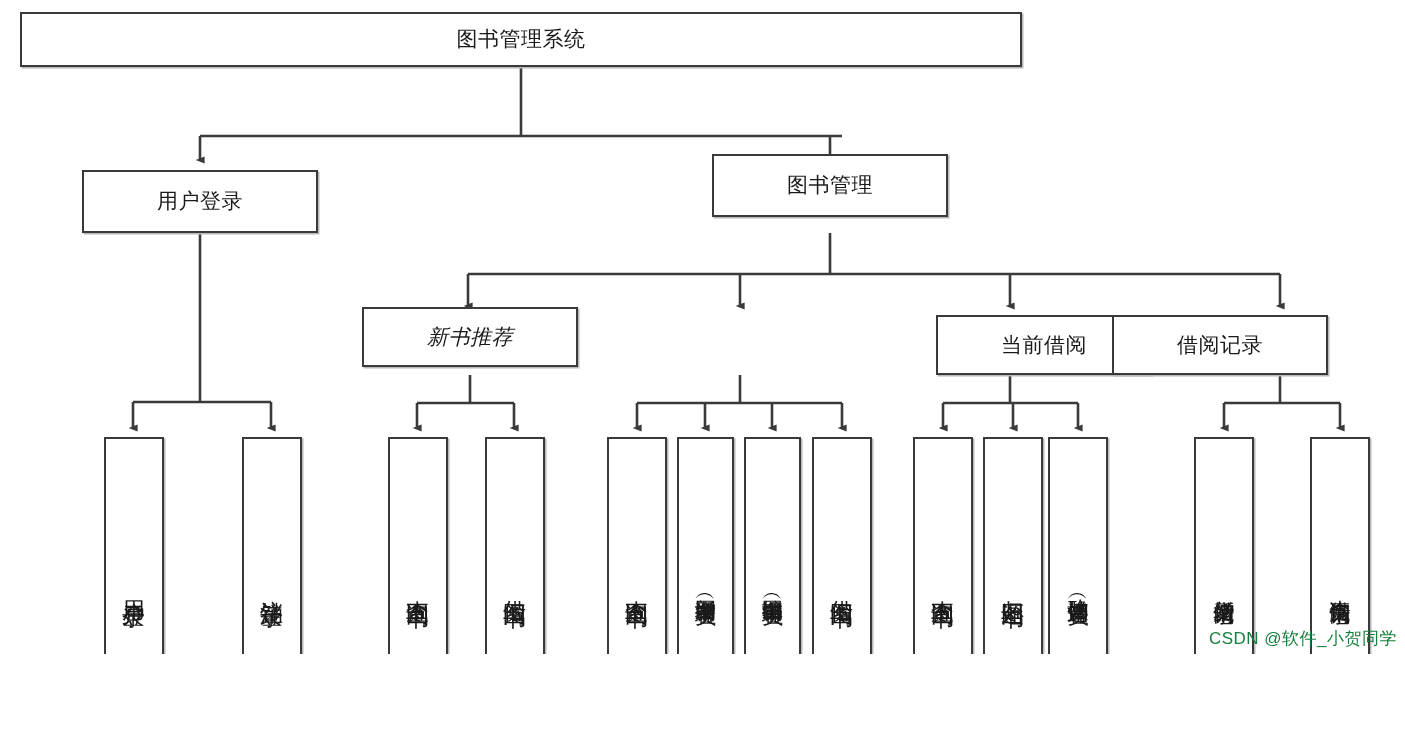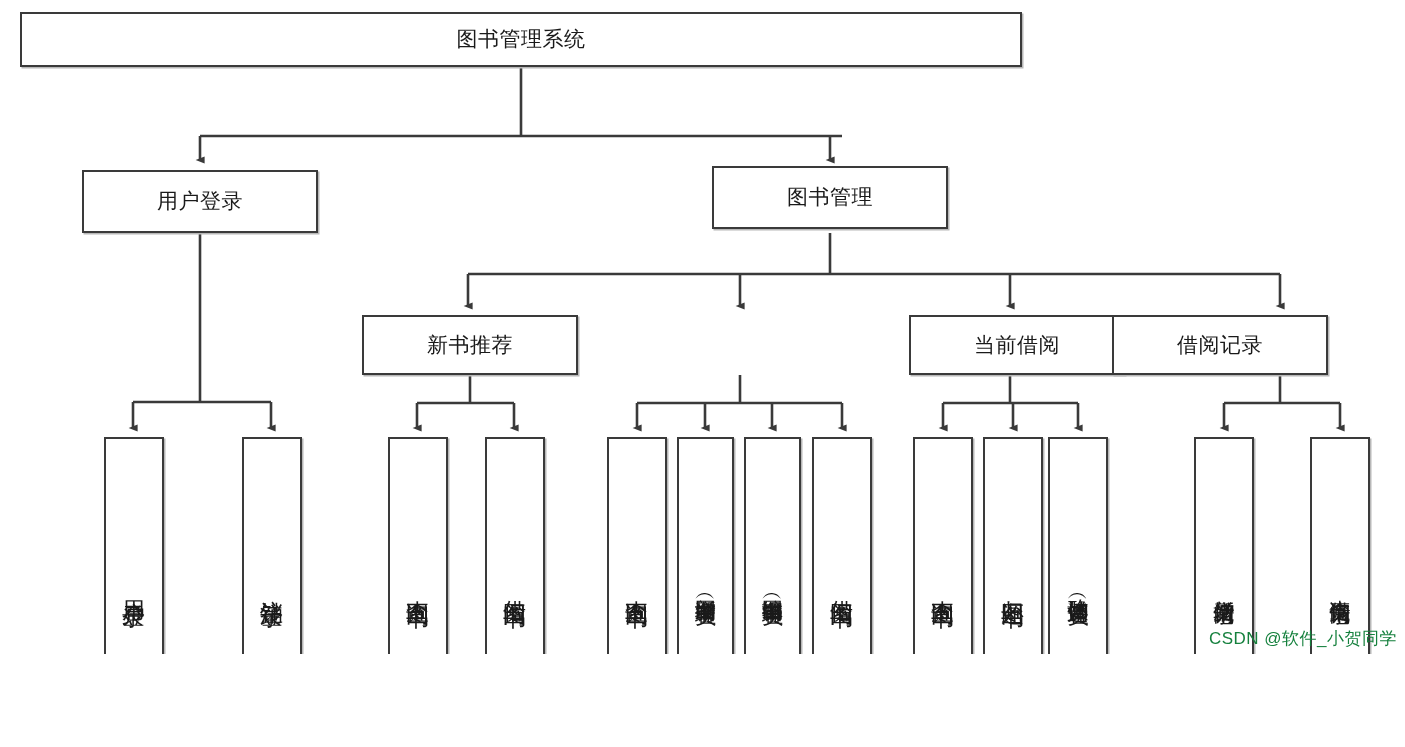--- a/index.html
+++ b/index.html
@@ -143,30 +143,30 @@
   </svg>
 
   <div class="node horiz root" style="left:20px; top:12px; width:1002px; height:55px;">
     <span class="node-label">图书管理系统</span>
   </div>
 
   <div class="node horiz" style="left:82px; top:170px; width:236px; height:63px;">
     <span class="node-label">用户登录</span>
   </div>
 
-  <div class="node horiz" style="left:712px; top:166px; width:236px; height:63px;">
+  <div class="node horiz" style="left:712px; top:154px; width:236px; height:63px;">
     <span class="node-label">图书管理</span>
   </div>
 
-  <div class="node horiz" style="left:362px; top:315px; width:216px; height:60px;">
+  <div class="node horiz" style="left:362px; top:307px; width:216px; height:60px;font-style:italic;">
     <span class="node-label">新书推荐</span>
   </div>
 
 
-  <div class="node horiz" style="left:909px; top:315px; width:216px; height:60px;">
+  <div class="node horiz" style="left:936px; top:315px; width:216px; height:60px;">
     <span class="node-label">当前借阅</span>
   </div>
 
   <div class="node horiz" style="left:1112px; top:315px; width:216px; height:60px;">
     <span class="node-label">借阅记录</span>
   </div>
 
   <div class="node vert" style="left:104px; top:437px; width:60px; height:298px;">
     <span class="node-label">用户登录</span>
   </div>

